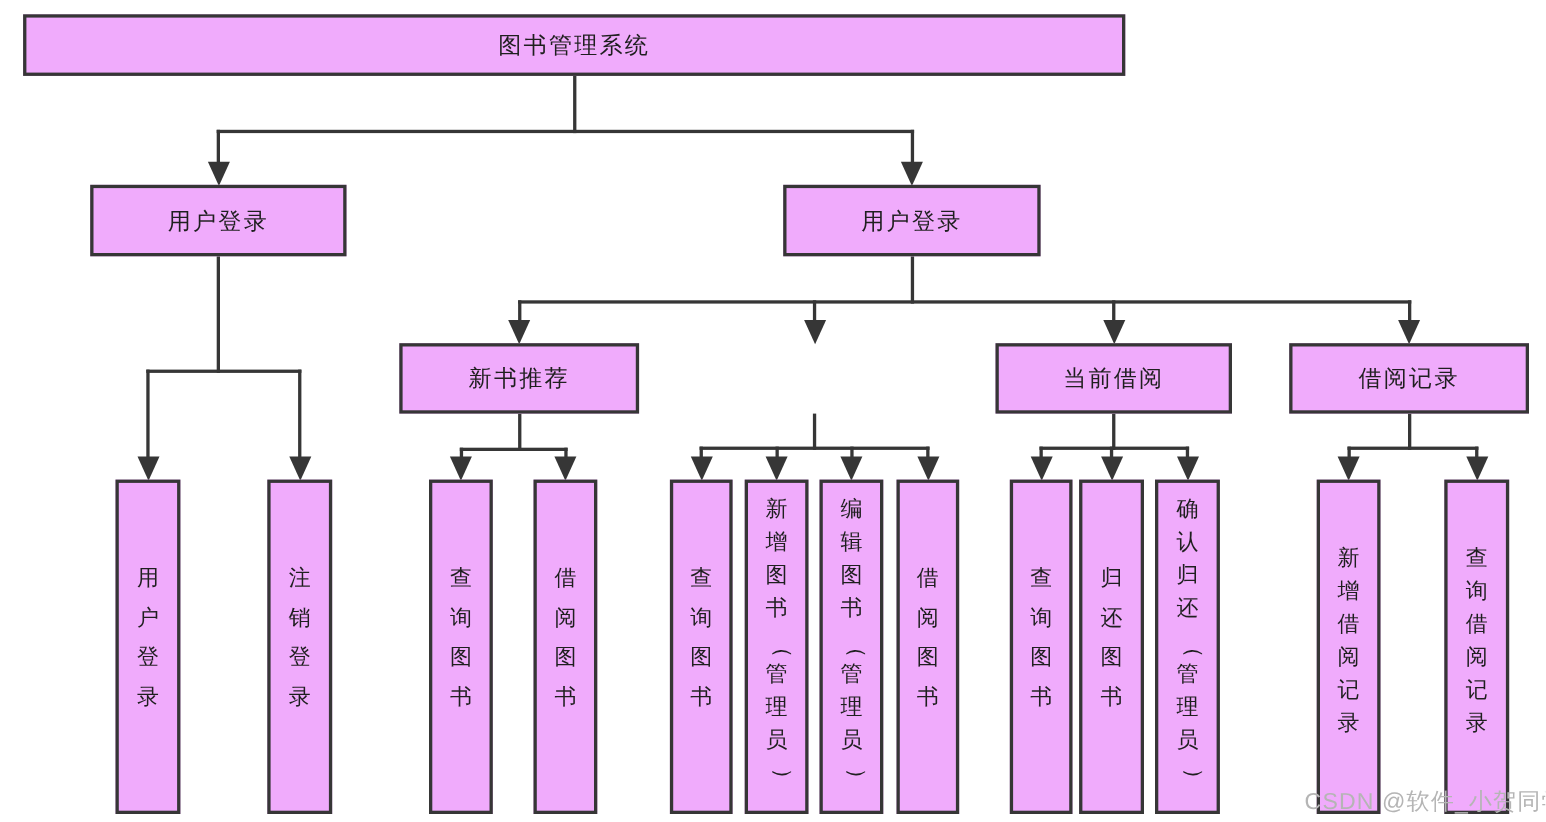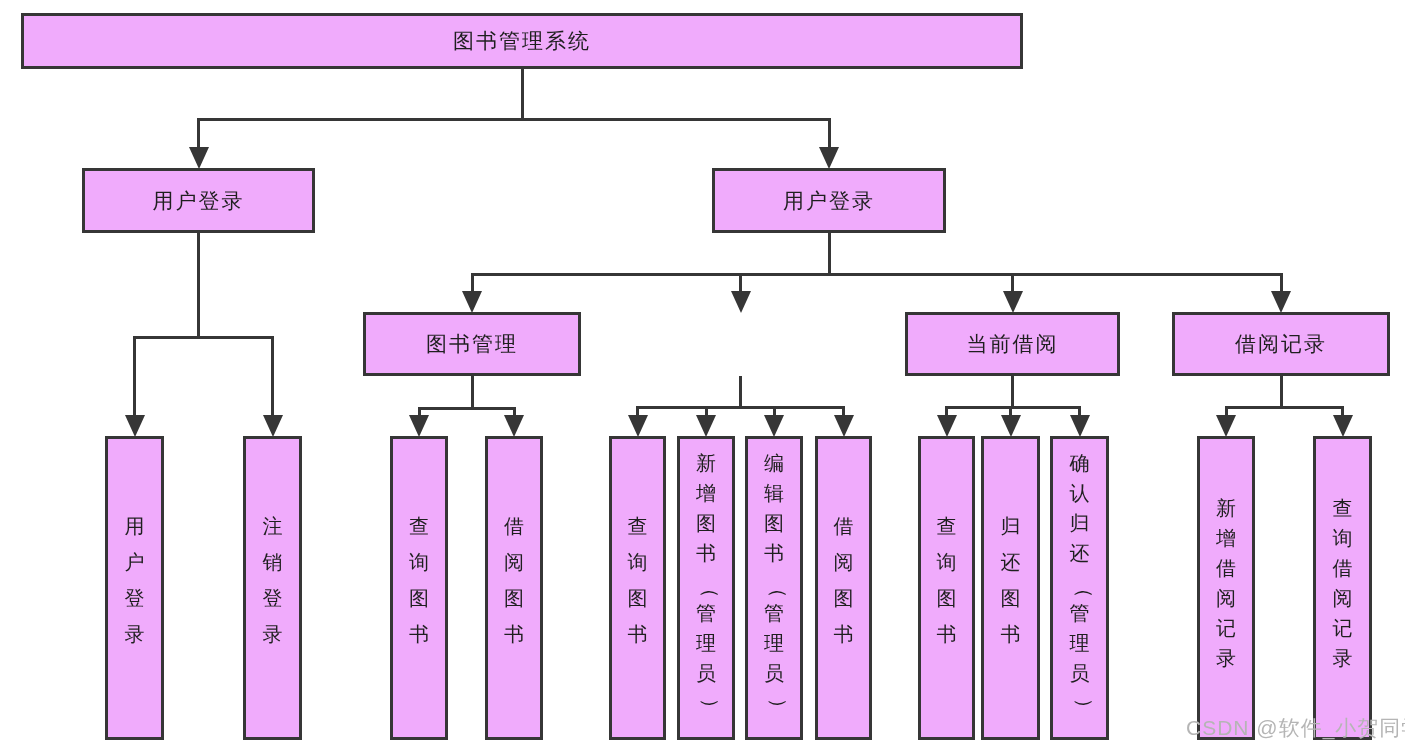--- a/index.html
+++ b/index.html
@@ -74,21 +74,21 @@
 <div class="node" style="left: 21px; top: 13px; width: 1002px; height: 56px;">
       <div class="hlabel">图书管理系统</div>
     </div>
     <div class="node" style="left: 82px; top: 168px; width: 233px; height: 65px;">
       <div class="hlabel">用户登录</div>
     </div>
     <div class="node" style="left: 712px; top: 168px; width: 234px; height: 65px;">
       <div class="hlabel">用户登录</div>
     </div>
     <div class="node" style="left: 363px; top: 312px; width: 218px; height: 64px;">
-      <div class="hlabel">图书管理</div>
+      <div class="hlabel">新书推荐</div>
     </div>
     <div class="node" style="left: 905px; top: 312px; width: 215px; height: 64px;">
       <div class="hlabel">当前借阅</div>
     </div>
     <div class="node" style="left: 1172px; top: 312px; width: 218px; height: 64px;">
       <div class="hlabel">借阅记录</div>
     </div>
     <div class="node" style="left: 105px; top: 436px; width: 59px; height: 304px;">
       <div class="vlabel">
         <span class="ch" style="height: 36px;">用</span>

